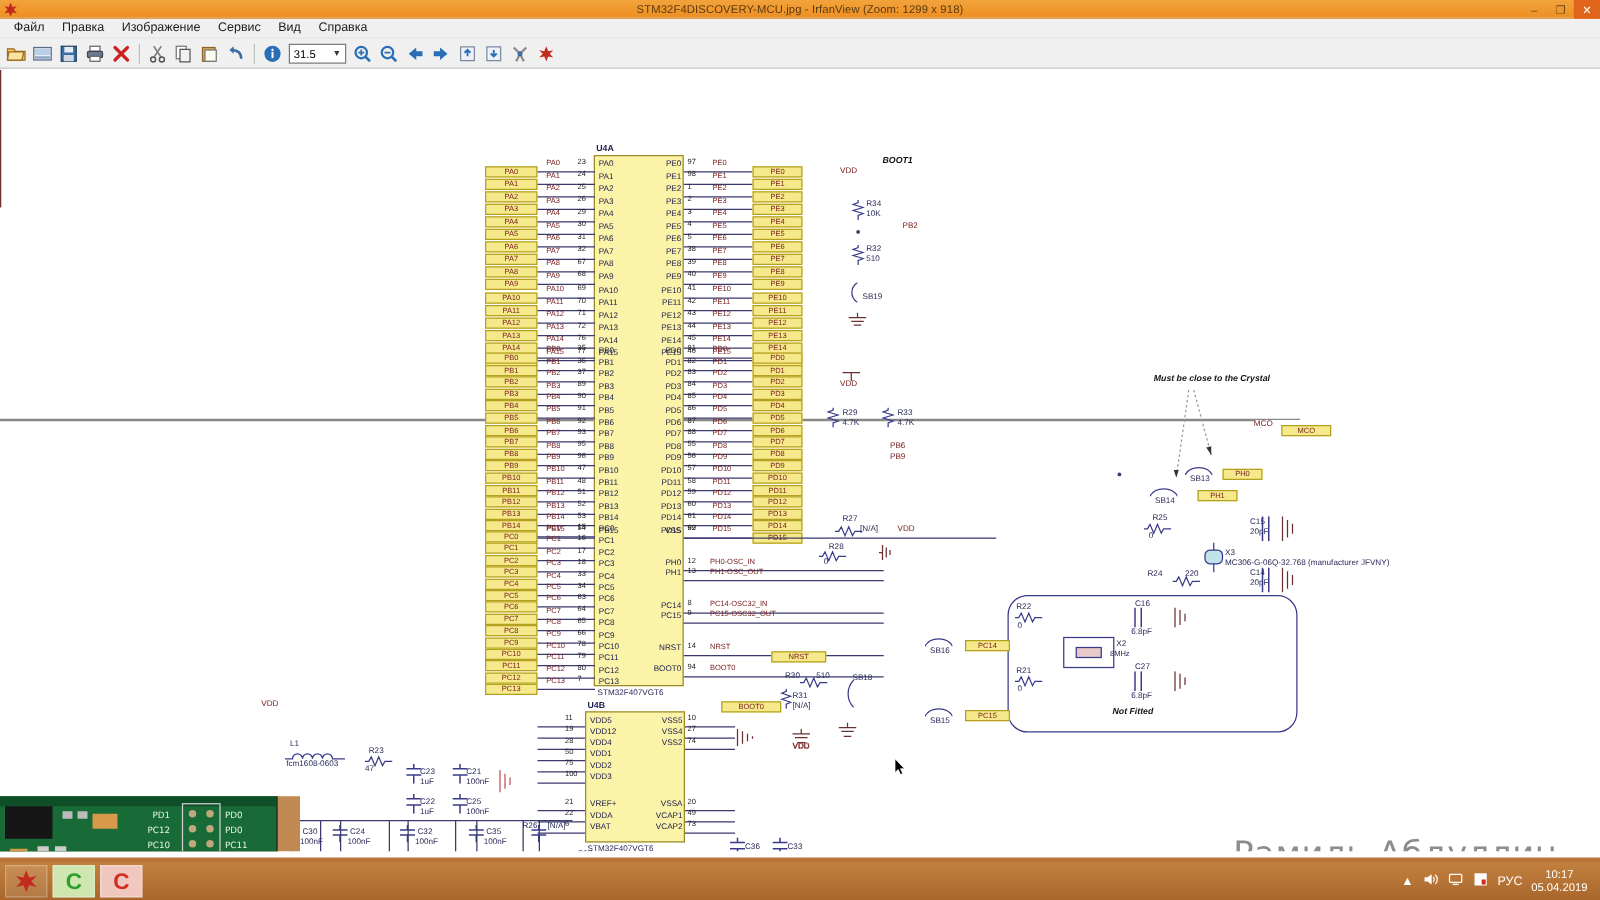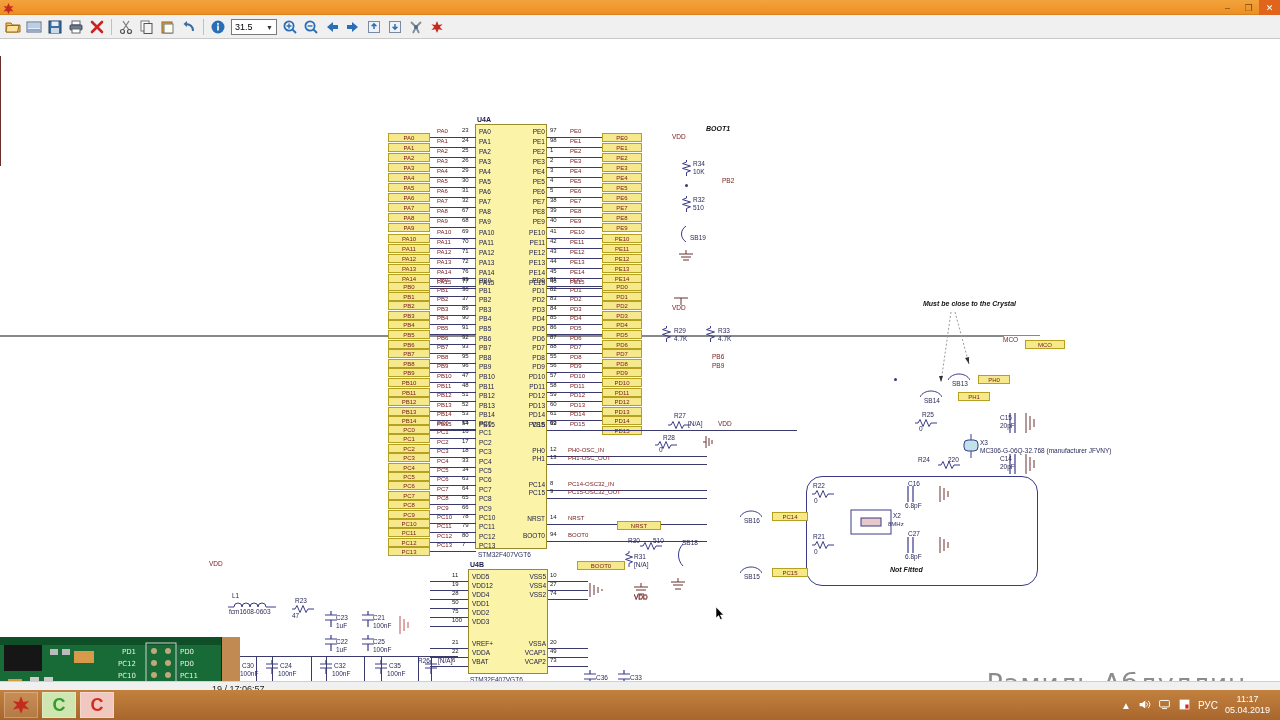--- a/index.html
+++ b/index.html
@@ -114,27 +114,36 @@
 <body>
 
 <div id="app">
 
   <div id="titlebar">
     <span class="app-icon">
       <svg width="13" height="13" viewBox="0 0 13 13">
         <path d="M6.5 1 L8 4.5 L11.5 4 L9 6.5 L11.5 9.5 L8 9 L6.5 12 L5 9 L1.5 9.5 L4 6.5 L1.5 4 L5 4.5 Z" fill="#c32b1e"></path>
       </svg>
     </span>
+    <span class="title">STM32F4DISCOVERY-MCU.jpg - IrfanView (Zoom: 1299 x 918)</span>
     <div id="wincontrols">
       <div>–</div>
       <div>❐</div>
       <div class="close">✕</div>
     </div>
   </div>
 
+  <div id="menubar">
+    <span class="mi">Файл</span>
+    <span class="mi">Правка</span>
+    <span class="mi">Изображение</span>
+    <span class="mi">Сервис</span>
+    <span class="mi">Вид</span>
+    <span class="mi">Справка</span>
+  </div>
 
   <div id="toolbar">
     <span class="tb">
       <svg width="16" height="16" viewBox="0 0 16 16">
           <path d="M1 4h5l1.5 2H15v7H1z" fill="#f6c761" stroke="#9a6a1a"></path>
           <path d="M2 6.5h12L12.5 13H1z" fill="#fde1a0" stroke="#9a6a1a"></path>
         </svg>
       </span>
     <span class="tb">
       <svg width="16" height="16" viewBox="0 0 16 16">
@@ -1070,23 +1079,20 @@
       </svg>
     </div>
 
     <div id="watermark">Рамиль Абдуллин</div>
 
     <svg id="cursor" viewBox="0 0 9 13">
       <path d="M0 0 L0 11 L2.6 8.6 L4.4 12.6 L6.2 11.8 L4.4 8 L7.6 8 Z" fill="#000" stroke="#fff" stroke-width=".6"></path>
     </svg>
   </div>
 
-  <div id="statusbar">
-    <span>19 / 17:06:57</span>
-  </div>
 </div>
 
 <div id="taskbar">
   <div class="tbtn">
     <svg width="20" height="20" viewBox="0 0 16 16">
         <path d="M8 1 L9.8 5.6 L14.6 4.8 L11.2 8 L14.6 11.6 L9.8 10.6 L8 15 L6.2 10.6 L1.4 11.6 L4.8 8 L1.4 4.8 L6.2 5.6 Z" fill="#c32b1e"></path>
       </svg>
   </div>
   <div class="tbtn" style="background:#cfe6b0;">
     <span style="color:#2e9e2e;font-size:18px;font-weight:bold;line-height:18px;">C</span>
@@ -1107,17 +1113,17 @@
           <rect x="2" y="3" width="12" height="8" rx="1" fill="none" stroke="#fff" stroke-width="1.2"></rect>
           <path d="M5 13 h6" stroke="#fff" stroke-width="1.2"></path>
         </svg></span>
     <span class="ti">
       <svg width="13" height="13" viewBox="0 0 16 16">
           <rect x="2" y="2" width="12" height="12" fill="#fff"></rect>
           <path d="M9 8 l4 0 l0 5 l-4 0 Z" fill="#d52b1e"></path>
         </svg></span>
     <span class="ti">РУС</span>
     <div id="clock">
-      <div>11:17</div>
+      <div>10:17</div>
       <div>05.04.2019</div>
     </div>
   </div>
 </div>
 
 </body></html>

